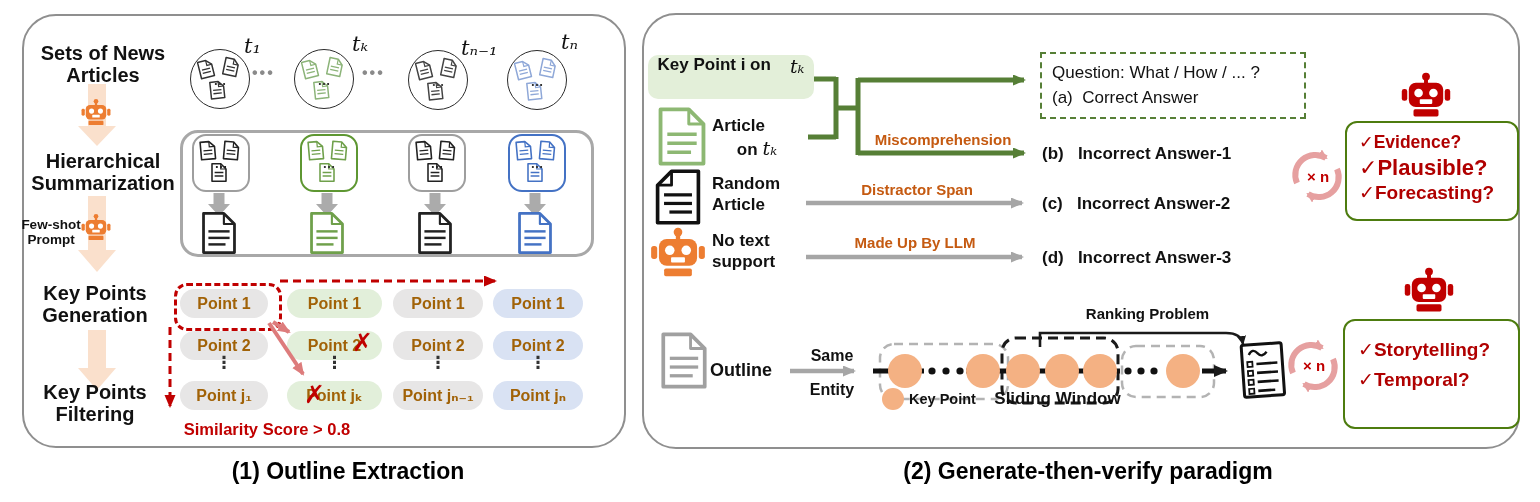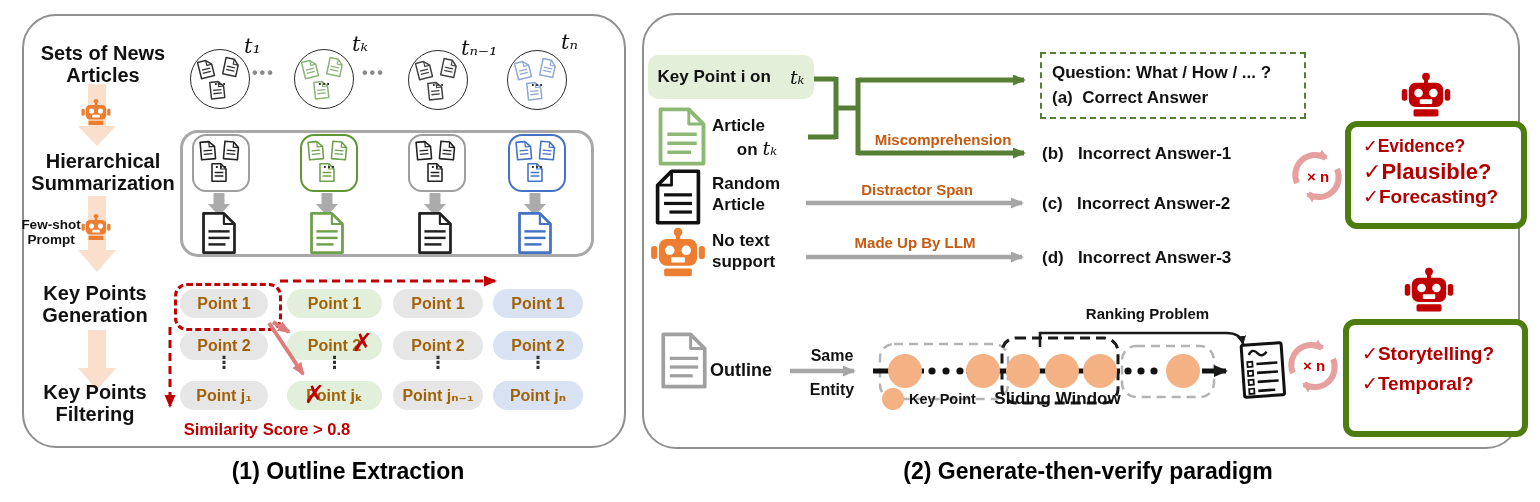--- a/index.html
+++ b/index.html
@@ -23,26 +23,26 @@
   .simnote{position:absolute;color:#C00000;font-weight:700;font-size:16.5px;text-align:center;}
   .caption{position:absolute;font-weight:700;font-size:23px;text-align:center;color:#000;}
   .circleSet{position:absolute;width:58px;height:58px;border:1.6px solid #2b2b2b;border-radius:50%;background:#fff;}
   .docGroup{position:absolute;width:54px;height:54px;border:2.6px solid #9e9e9e;border-radius:14px;background:#fff;}
   .docGroup.greenB{border-color:#5E9732;}
   .docGroup.blueB{border-color:#4472C4;}
   .mdoc{position:absolute;}
   .idots{position:absolute;left:0;right:0;text-align:center;font-weight:700;font-size:13px;line-height:1;}
   .orangeTxt{position:absolute;color:#C55A11;font-weight:700;font-size:15px;text-align:center;}
   .qbox{position:absolute;border:2.5px dashed #567F36;background:#fff;padding:6px 0 0 10px;}
-  .qline{font-weight:700;font-size:17px;line-height:25px;white-space:pre;}
+  .qline{font-weight:400;font-size:17px;line-height:25px;white-space:pre;}
   .ans{position:absolute;font-weight:700;font-size:17px;white-space:pre;}
-  .vbox{position:absolute;border:6px solid #4d7c0f;border-radius:12px;background:#fff;}
+  .vbox{position:absolute;border:2px solid #4d7c0f;border-radius:12px;background:#fff;}
   .vitem{color:#B00000;font-weight:700;}
   .times{position:absolute;color:#C00000;font-weight:700;font-size:15px;text-align:center;}
-  .kp-pill{position:absolute;background:#E3EFD9;border-radius:10px;display:flex;align-items:center;
+  .kp-pill{position:absolute;background:#E3EFD9;border-radius:10px;display:flex;
            justify-content:center;gap:19px;font-weight:700;font-size:17px;}
   .srcLbl{position:absolute;font-weight:700;font-size:17px;text-align:left;line-height:1.22;}
   .legendDot{position:absolute;width:22px;height:22px;border-radius:50%;background:#F4B183;}
   .m2{font-family:"DejaVu Serif","Liberation Serif",serif;font-style:italic;font-size:19px;font-weight:400;}
 </style>
 </head>
 <body>
 
 <div id="canvas">
 

